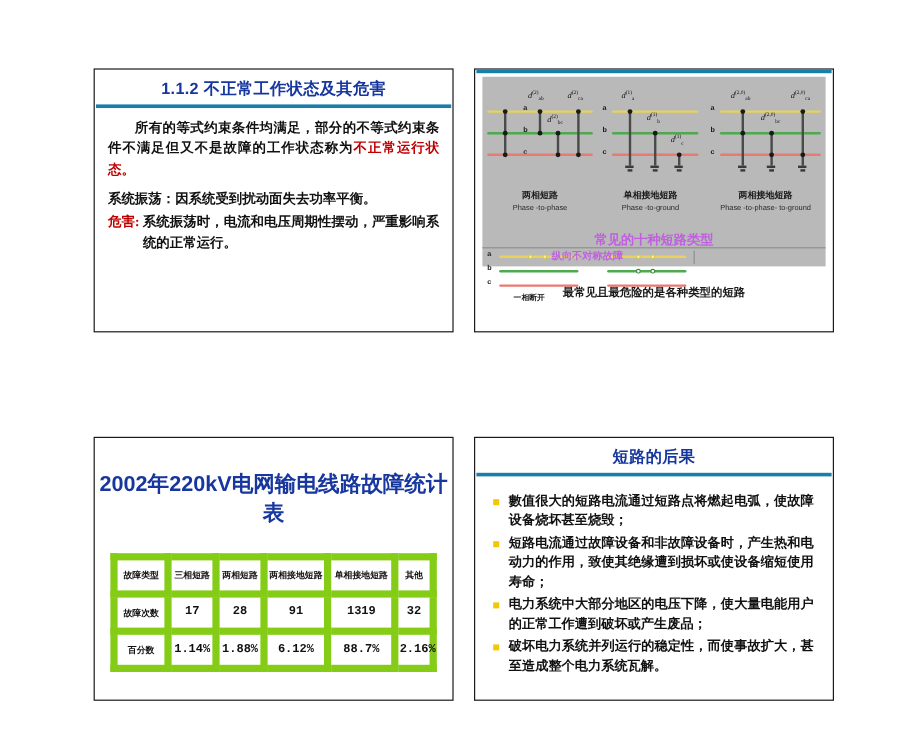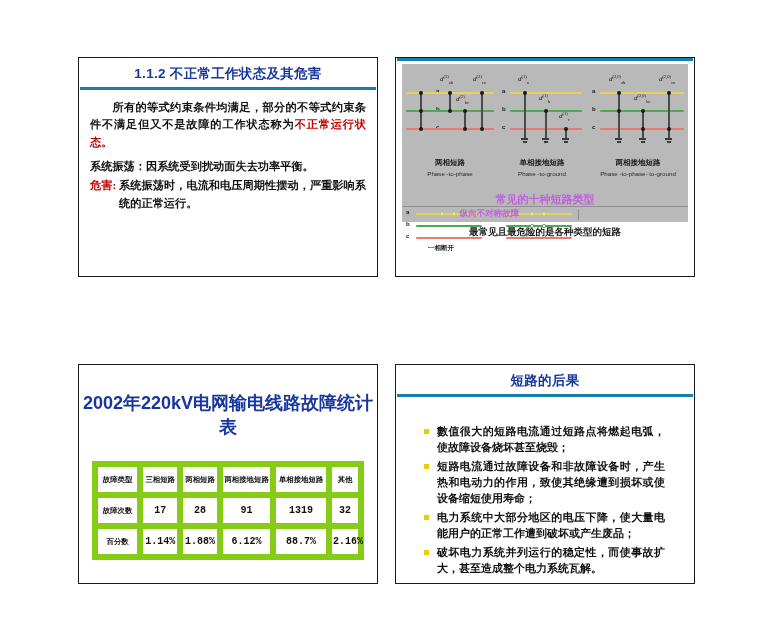--- a/index.html
+++ b/index.html
@@ -204,21 +204,21 @@
     width: 3.5px; height: 3.5px;
     border-radius: 50%;
     box-sizing: border-box;
   }
   .s2-footer {
     text-align: center;
     font-family: "Liberation Sans", "DejaVu Sans", sans-serif;
     font-size: 9.5px;
     font-weight: bold;
     color: #1a1a1a;
-    margin-top: 4px;
+    margin-top: 16px;
   }
 
   
   .s3-title {
     text-align: center;
     color: #17369e;
     font-family: "Liberation Sans", "DejaVu Sans", sans-serif;
     font-weight: bold;
     font-size: 18px;
     padding-top: 26px;
@@ -251,21 +251,21 @@
   .col-d { width: 20%; }
   .col-e { width: 21%; }
   .col-f { width: 12%; }
 
   
   .s4-body {
     padding: 10px 12px 0 10px;
   }
   ul.s4-list {
     list-style: none;
-    margin: 17px;
+    margin: 4px;
     padding: 0;
   }
   ul.s4-list li {
     position: relative;
     padding-left: 14px;
     margin-bottom: 3px;
     font-size: 11px;
     font-weight: bold;
     line-height: 1.45;
     color: #111111;

